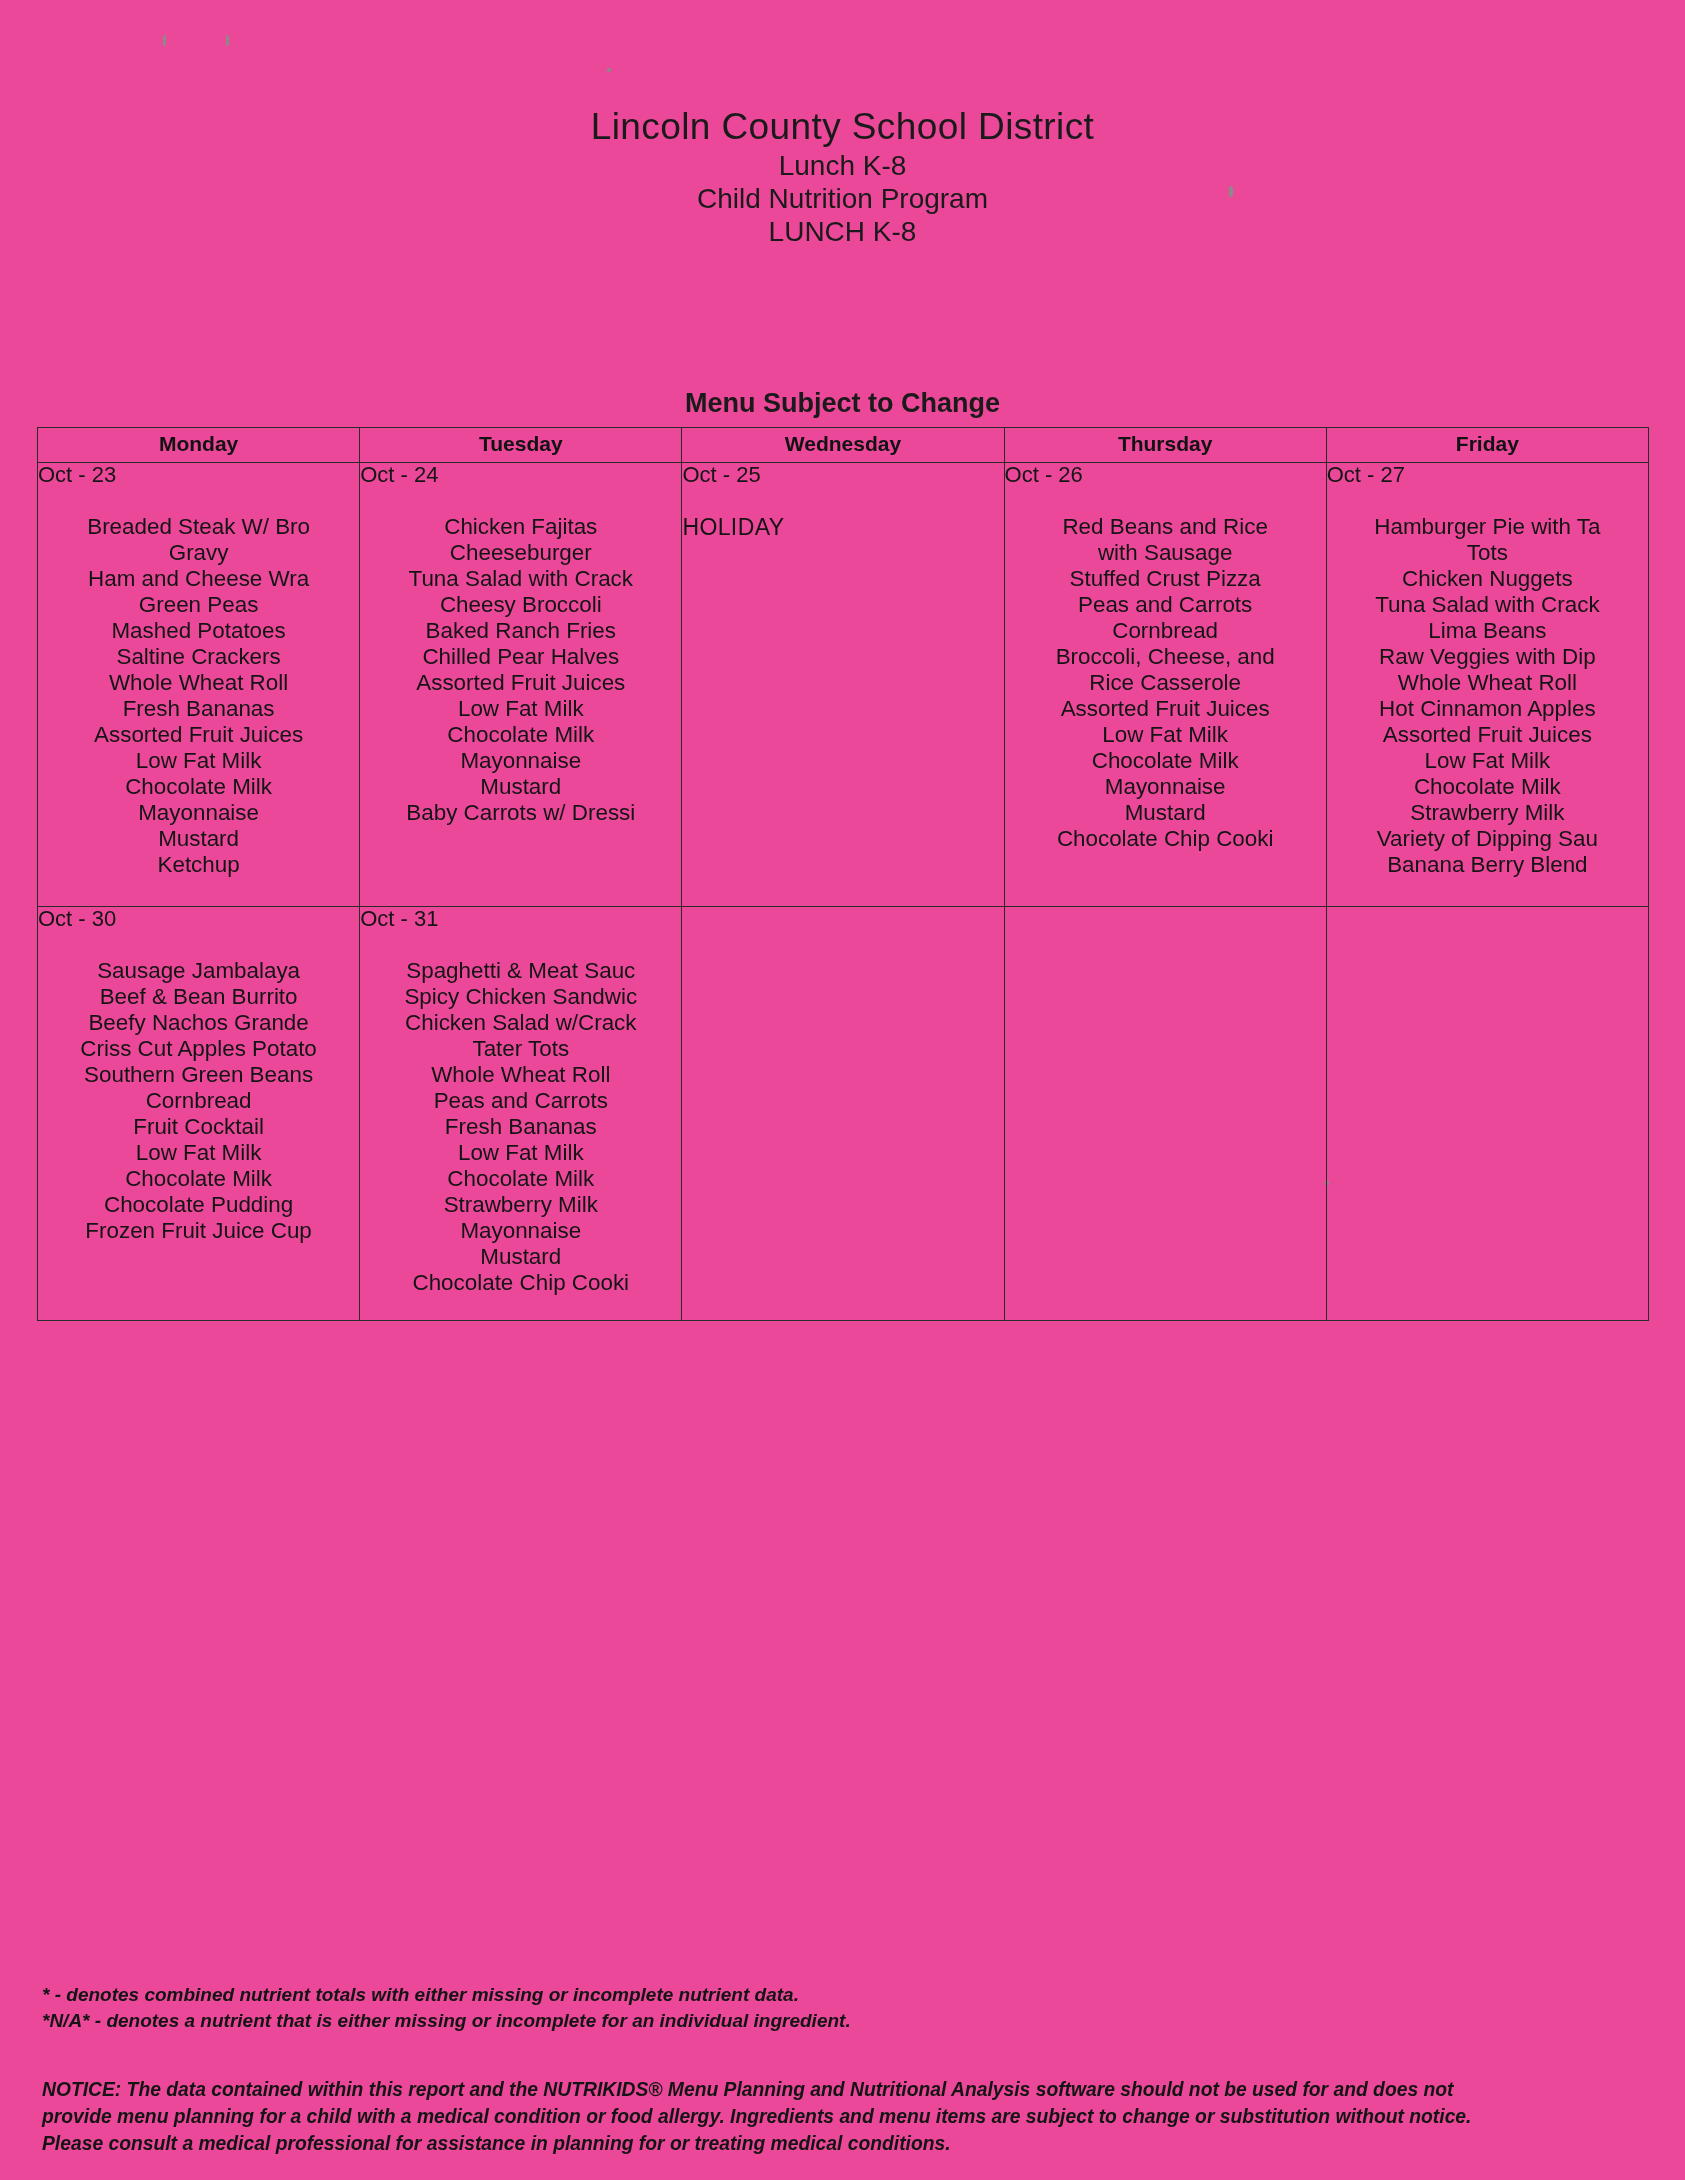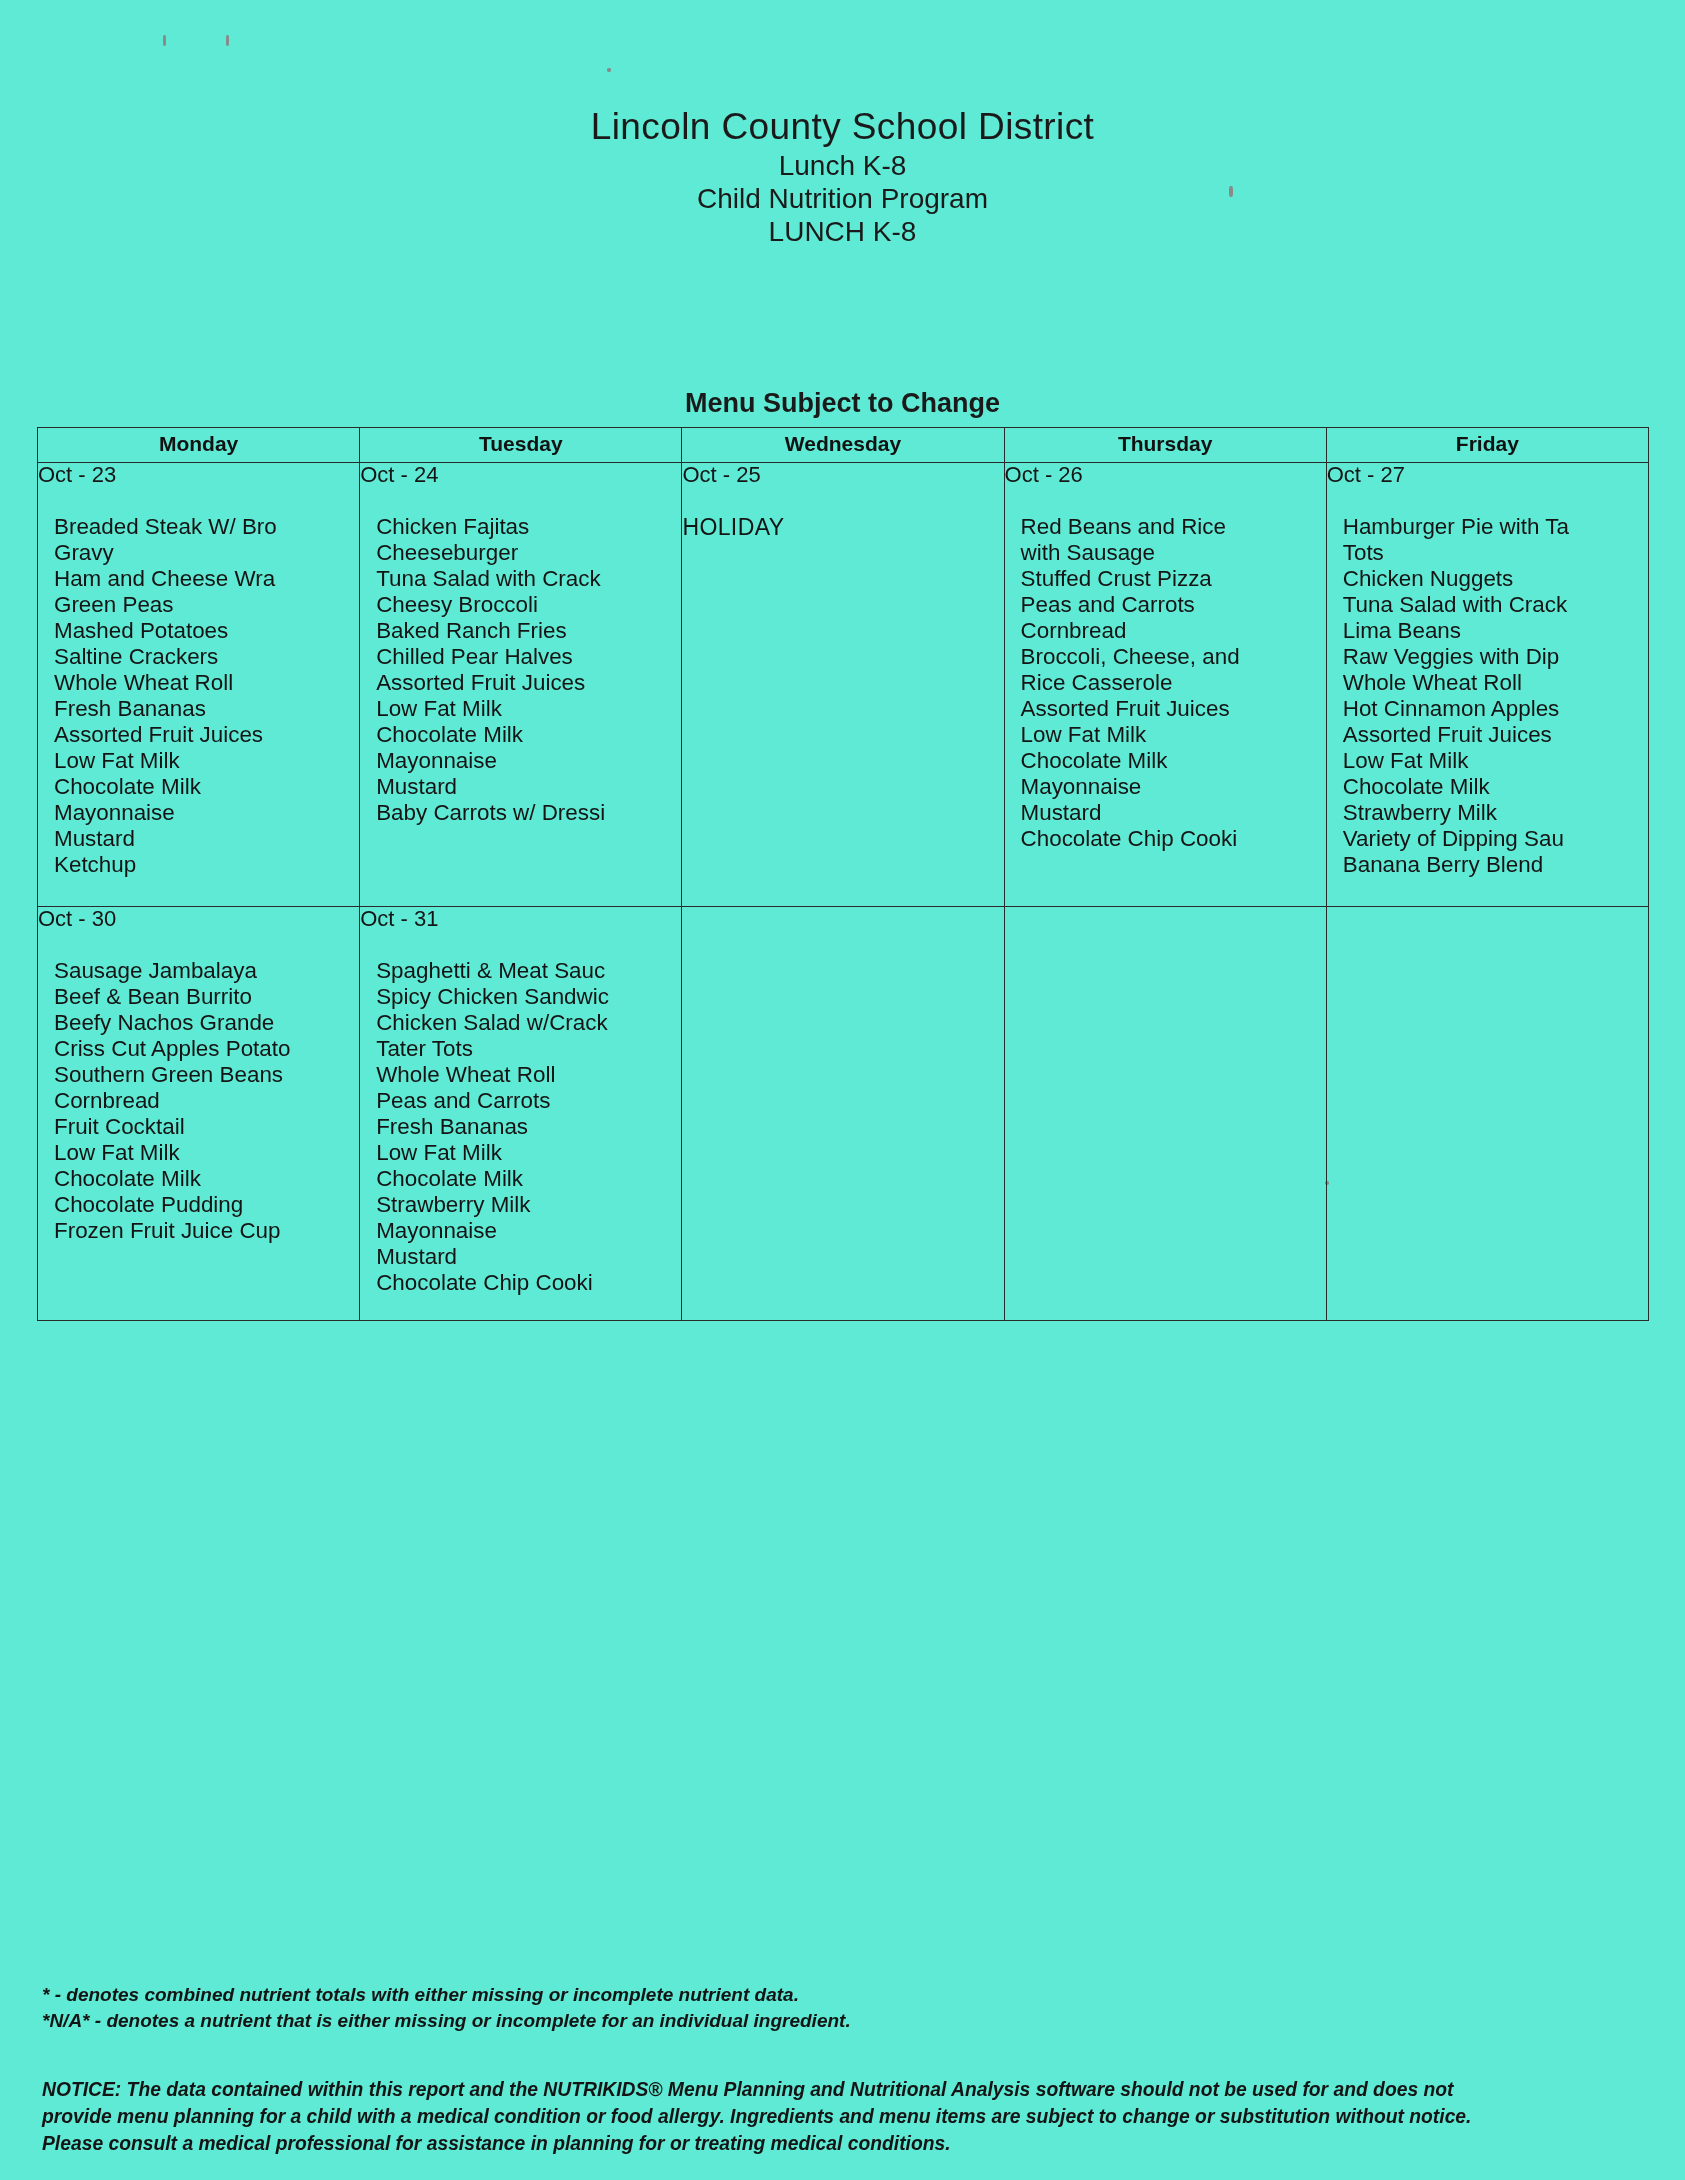--- a/index.html
+++ b/index.html
@@ -14,21 +14,21 @@
     color: #111111;
     position: relative;
     overflow: hidden;
   }
 
   .page {
     position: absolute;
     left: 0; top: 0;
     width: 1685px;
     height: 2180px;
-    background: #5eead4;
+    background: #ec4899;
   }
 
   
   .speck {
     position: absolute;
     background: #8a8a8a;
     border-radius: 40%;
   }
 
   
@@ -97,22 +97,23 @@
     height: 413px;
   }
   .date-label {
     font-size: 22px;
     color: #151515;
     margin-bottom: 28px;
     line-height: 1.05;
   }
   .items {
     list-style: none;
-    margin: 16px;
+    margin: 0;
     padding: 0;
+    text-align: center;
   }
   .items li {
     font-size: 22.4px;
     line-height: 26px;
     color: #141414;
     white-space: nowrap;
   }
   .holiday {
     font-size: 23px;
     color: #141414;

